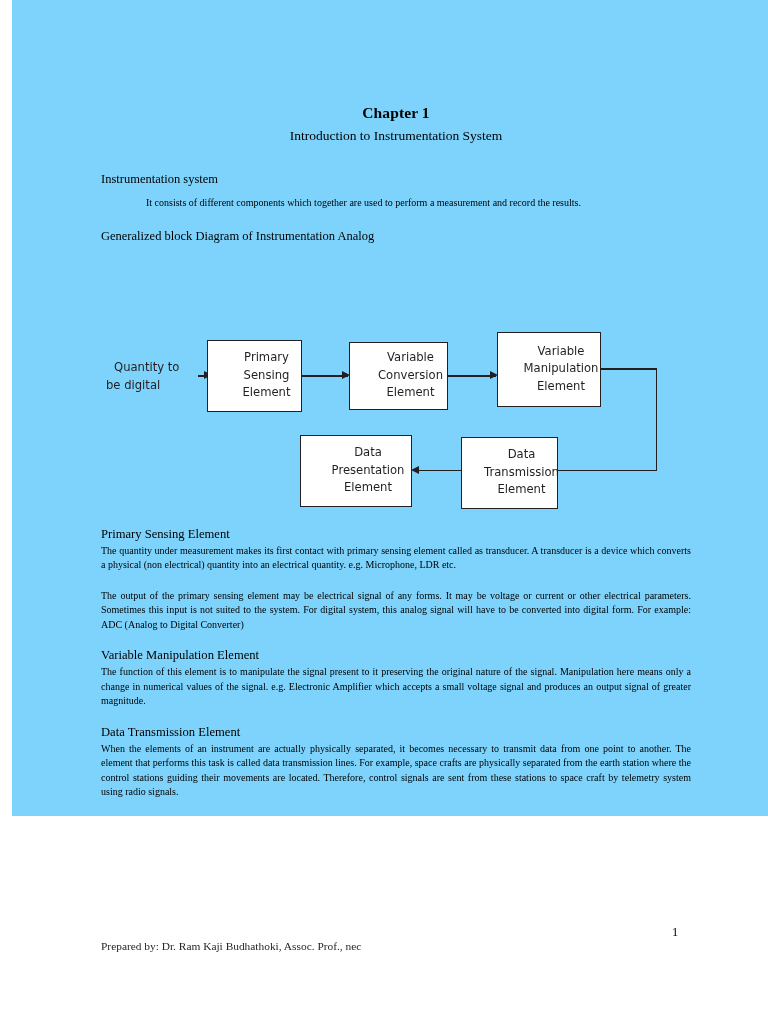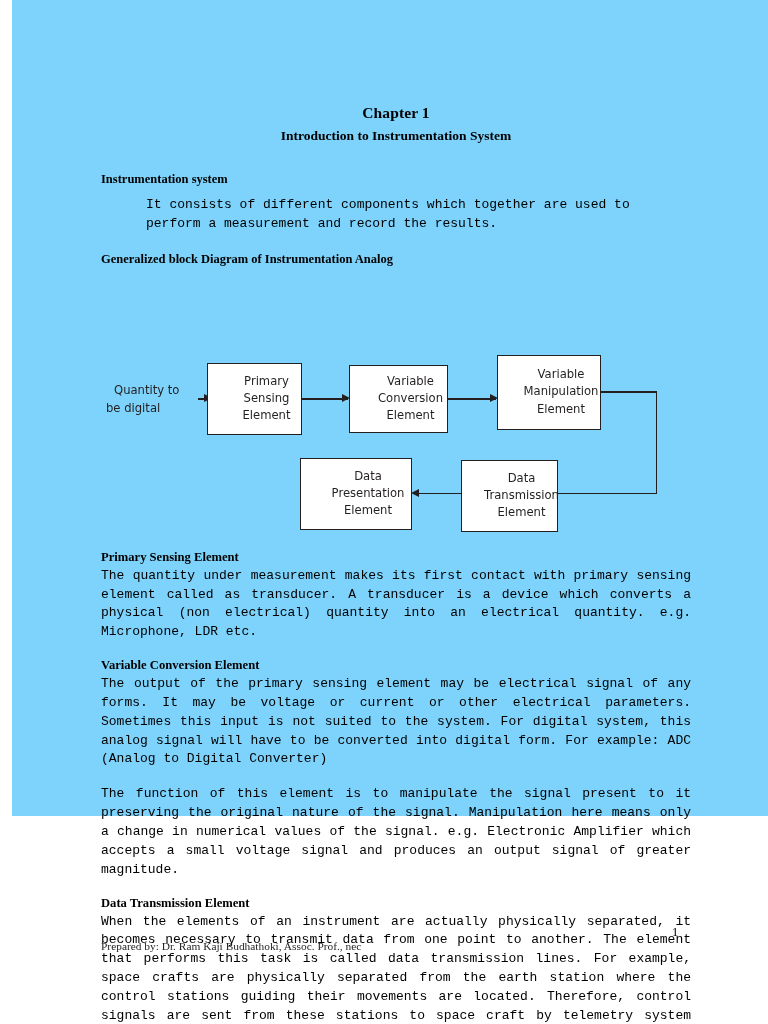--- a/index.html
+++ b/index.html
@@ -31,43 +31,42 @@
   .chapter-title {
     text-align: center;
     font-size: 15.5px;
     font-weight: bold;
     margin: 0 0 6px 0;
     letter-spacing: .1px;
   }
   .chapter-subtitle {
     text-align: center;
     font-size: 13.5px;
-    font-weight: bold;
+    font-weight: normal;
     margin: 0 0 28px 0;
   }
   .section-head {
     font-size: 12.5px;
-    font-weight: bold;
+    font-weight: normal;
     margin: 0 0 9px 0;
   }
   .para {
-    font-size: 13px;
+    font-size: 10px;
     line-height: 1.45;
     text-align: justify;
     margin: 0 0 14px 0;
-    font-family: Liberation Mono, monospace;
   }
   .para-indent {
     margin-left: 45px;
     width: 545px;
     text-align: left;
   }
   .sub-head {
     font-size: 12.6px;
-    font-weight: bold;
+    font-weight: normal;
     margin: 0 0 2px 0;
   }
   .body-block {
     margin-bottom: 16px;
   }
   .body-block .para {
     margin-bottom: 0;
   }
 
   
@@ -209,25 +208,25 @@
     </div>
 
     <div style="margin-top:78px;"></div>
 
     <div class="body-block">
       <div class="sub-head">Primary Sensing Element</div>
       <p class="para">The quantity under measurement makes its first contact with primary sensing element called as transducer. A transducer is a device which converts a physical (non electrical) quantity into an electrical quantity. e.g. Microphone, LDR etc.</p>
     </div>
 
     <div class="body-block">
-      <div class="sub-head">Variable Conversion Element</div>
       <p class="para">The output of the primary sensing element may be electrical signal of any forms. It may be voltage or current or other electrical parameters. Sometimes this input is not suited to the system. For digital system, this analog signal will have to be converted into digital form. For example: ADC (Analog to Digital Converter)</p>
     </div>
 
     <div class="body-block">
+      <div class="sub-head">Variable Manipulation Element</div>
       <p class="para">The function of this element is to manipulate the signal present to it preserving the original nature of the signal. Manipulation here means only a change in numerical values of the signal. e.g. Electronic Amplifier which accepts a small voltage signal and produces an output signal of greater magnitude.</p>
     </div>
 
     <div class="body-block">
       <div class="sub-head">Data Transmission Element</div>
       <p class="para">When the elements of an instrument are actually physically separated, it becomes necessary to transmit data from one point to another. The element that performs this task is called data transmission lines. For example, space crafts are physically separated from the earth station where the control stations guiding their movements are located. Therefore, control signals are sent from these stations to space craft by telemetry system using radio signals.</p>
     </div>
 
   </div>
 

